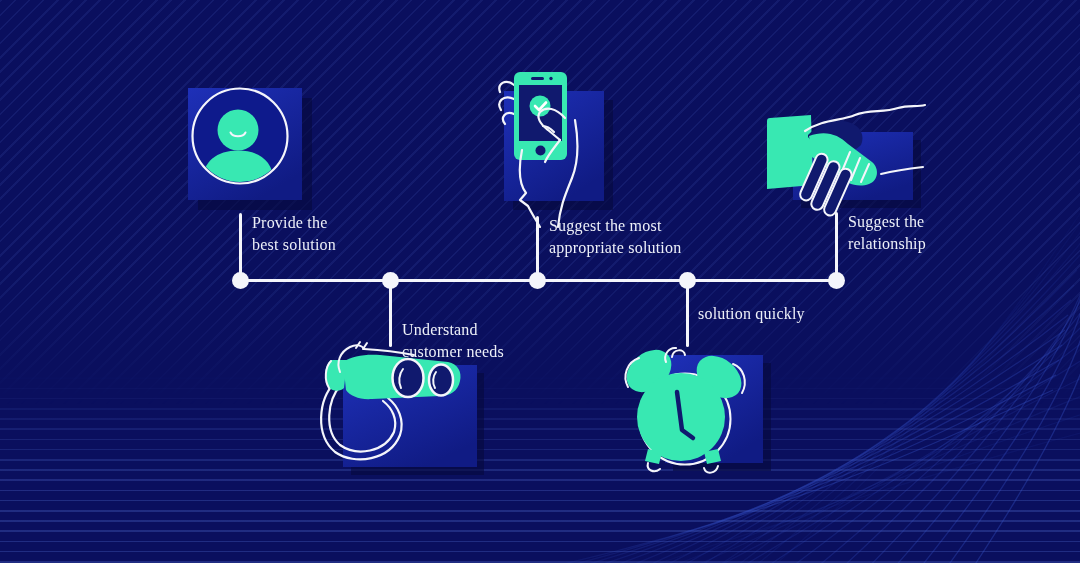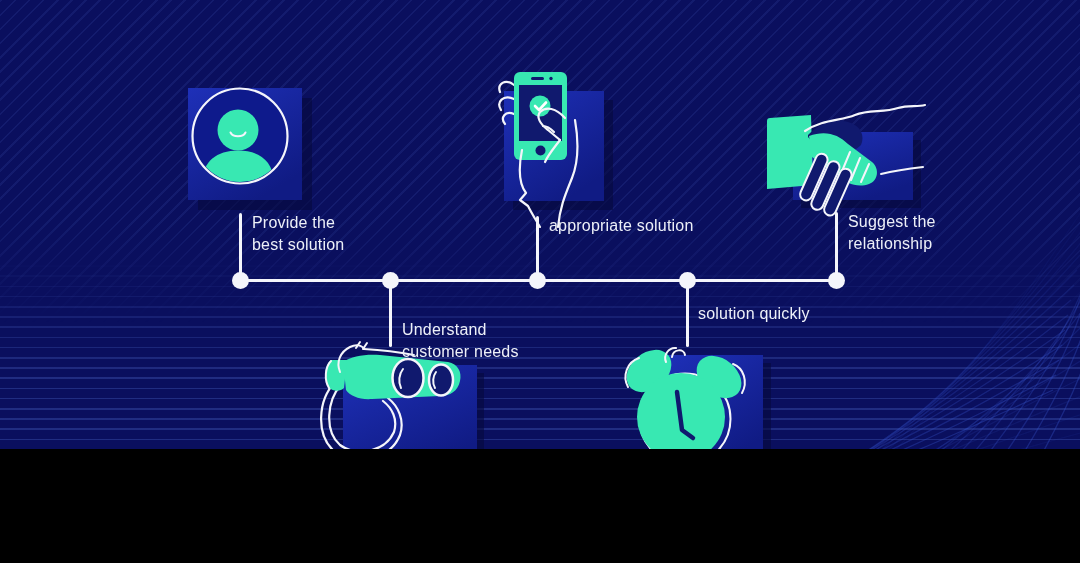--- a/index.html
+++ b/index.html
@@ -2,23 +2,23 @@
 <html style="--background: #0a0f5e; --panel-blue: #1b2db2; --panel-blue-dark: #101b84; --shadow-navy: #06093f; --teal: #38e8b2; --detail-navy: #10196e; --line-white: #f4f5fb; --text-white: #edf0f8; --mesh-blue: #3550c4;"><head>
 <meta charset="utf-8">
 <style>
   :root{
     --background:#0a0f5e; --panel-blue:#1b2db2; --panel-blue-dark:#101b84;
     --shadow-navy:#06093f; --teal:#38e8b2; --detail-navy:#10196e;
     --line-white:#f4f5fb; --text-white:#edf0f8; --mesh-blue:#3550c4;
   }
   html,body{margin:0;padding:0;background:#000;}
   .canvas{
-    position:relative;width:1080px;height:449px;overflow:hidden;
+    position:relative;width:1080px;height:563px;overflow:hidden;
     background:var(--background);
-    font-family:Liberation Sans, sans-serif;
+    font-family:Liberation Serif, serif;
   }
   
   .bg{position:absolute;inset:0;pointer-events:none;}
   .bg-hatch{
     background:repeating-linear-gradient(135deg, rgba(80,108,208,.14) 0 1.8px, transparent 1.8px 10px);
     -webkit-mask-image:linear-gradient(to bottom,#000 0 48%,transparent 72%);
             mask-image:linear-gradient(to bottom,#000 0 48%,transparent 72%);
   }
   .bg-hlines{
     background:repeating-linear-gradient(to bottom, rgba(86,114,214,.30) 0 1.6px, transparent 1.6px 10.2px);
@@ -170,20 +170,21 @@
       <path class="sw" d="M 69,60 C 60,50 50,48 44,54 C 40,59 44,66 52,72 L 64,82"></path>
       <path class="sw" d="M 64,82 C 58,90 52,97 49,104"></path>
       <path class="sw" d="M 58,74 C 54,70 50,68 47,68"></path>
 
       <path class="sw" d="M 26,92 C 22,112 24,127 30,135 L 24,142 L 32,148 C 36,156 40,162 44,169"></path>
       <path class="sw" d="M 79,62 C 83,85 82,105 76,120 C 70,135 64,148 62,169"></path>
     </svg>
     <div class="tl-connector" style="left:535.5px;top:216px;height:65px"></div>
     <div class="tl-dot" style="left:528.5px"></div>
     <div class="step-label" style="left:549px;top:215px">
+      <span style="display:block">Suggest the most</span>
       <span style="display:block">appropriate solution</span>
     </div>
   </div>
 
   <div>
     <svg class="icon" style="left:618px;top:335px" width="165" height="150" viewBox="0 0 165 150">
       <rect class="shadow" x="55" y="28" width="98" height="108"></rect>
       <rect class="panel" x="47" y="20" width="98" height="108"></rect>
 
       <circle class="swt" cx="67" cy="84" r="45.5"></circle>

